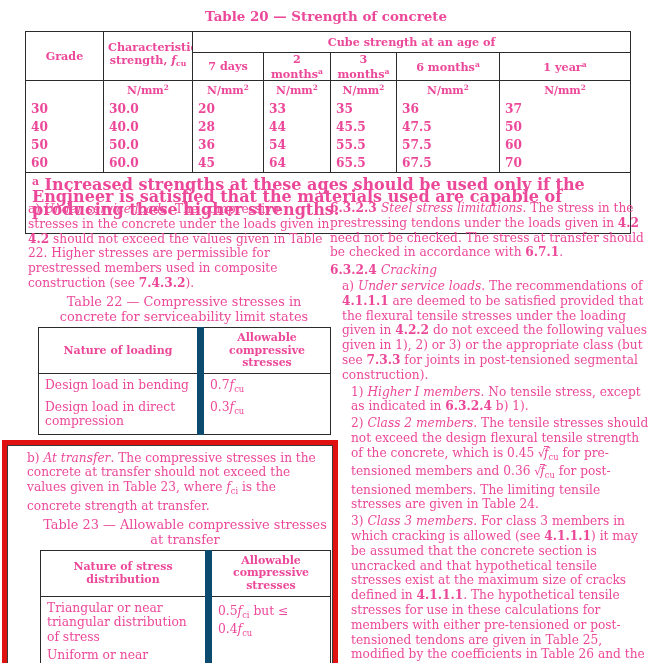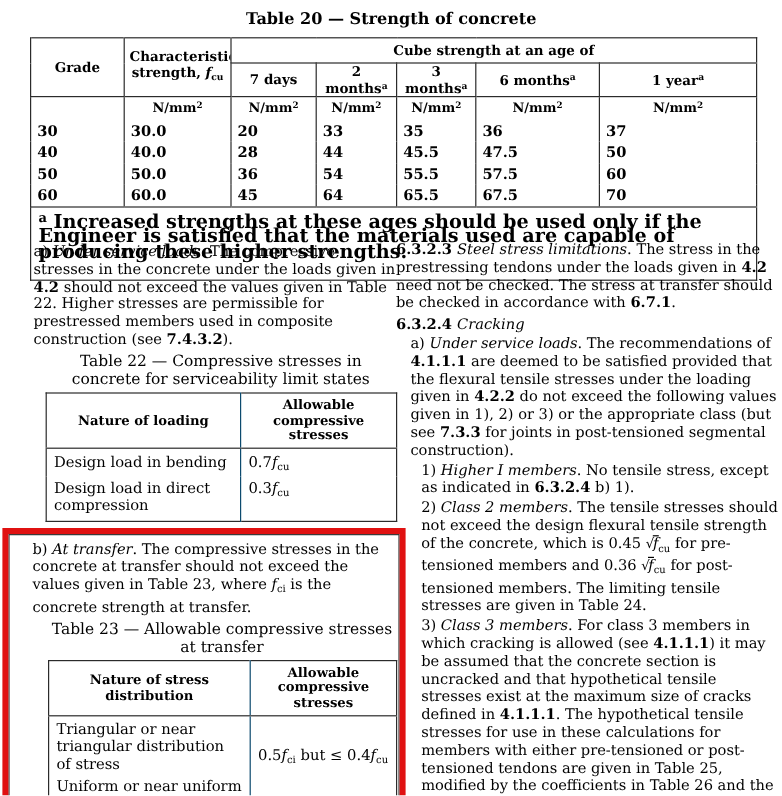--- a/index.html
+++ b/index.html
@@ -1,17 +1,17 @@
 <!DOCTYPE html>
 <html><head>
 <meta charset="utf-8">
 <style>
   html,body{margin:0;padding:0;background:#fff;}
   .page{position:relative;width:652px;height:663px;background:#ffffff;overflow:hidden;
-        font-family:"DejaVu Serif","Liberation Serif",serif;color:#000000;}
+        font-family:"DejaVu Serif","Liberation Serif",serif;color:#ec4899;}
 
   
   .s-b{font-weight:700;}
   .s-i{font-style:italic;}
   .s-sub{font-size:.68em;vertical-align:-0.32em;}
   .s-sup{font-size:.68em;vertical-align:.48em;}
   .s-rt{font-size:.9em;letter-spacing:-1px;}
   .s-ol{display:inline-block;border-top:1px solid currentColor;line-height:1.05;padding-top:0;}
 
   
@@ -47,21 +47,21 @@
              margin:3px 0 3px 0 !important;}
   .tt22{margin-left:36px !important;width:292px;}
   .tt23{margin-left:33px !important;width:290px;}
 
   
   table.small{border-collapse:collapse;border:1.2px solid #2b2b2b;font-size:12.3px;
               table-layout:fixed;}
   .small th{border-bottom:1px solid #2b2b2b;font-weight:700;font-size:11px;
             line-height:12.4px;text-align:center;padding:4px 4px;}
   .small td{padding:1px 6px;line-height:14.2px;vertical-align:top;}
-  .small .c2{border-left:1px solid #0c4a6e;}
+  .small .c2{border-left:7px solid #0c4a6e;}
   .small tr.r1 td{padding-top:4px;}
   .small tr.r2 td{padding-top:3px;padding-bottom:5px;}
   .t22{margin-left:36px;width:292px;}
   .t23{margin-left:33px;width:290px;}
   .t23 td.val{vertical-align:bottom;padding-bottom:5px;}
 
   
   .redbox{box-sizing:border-box;width:336px;margin-top:5px;
           border:5px solid #e01111;box-shadow:inset 0 0 0 1px #3a3a3a;
           padding:5px 4px 7px 0;}

